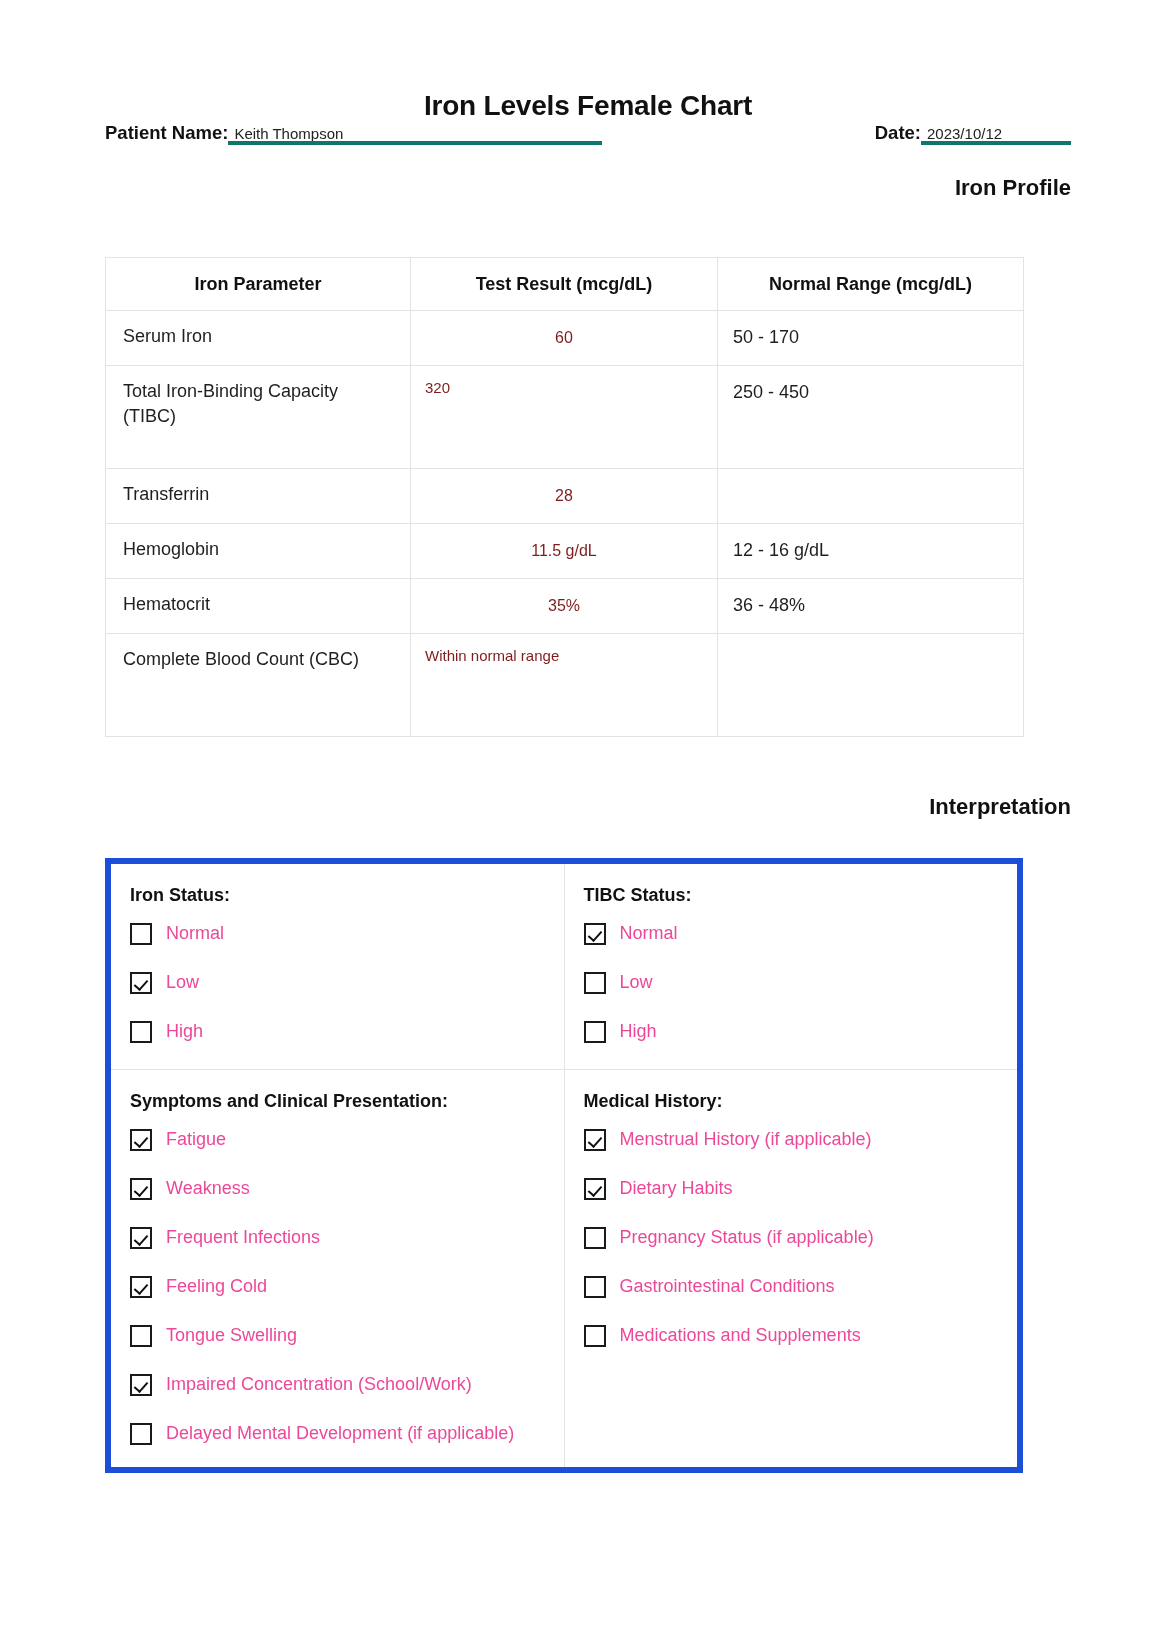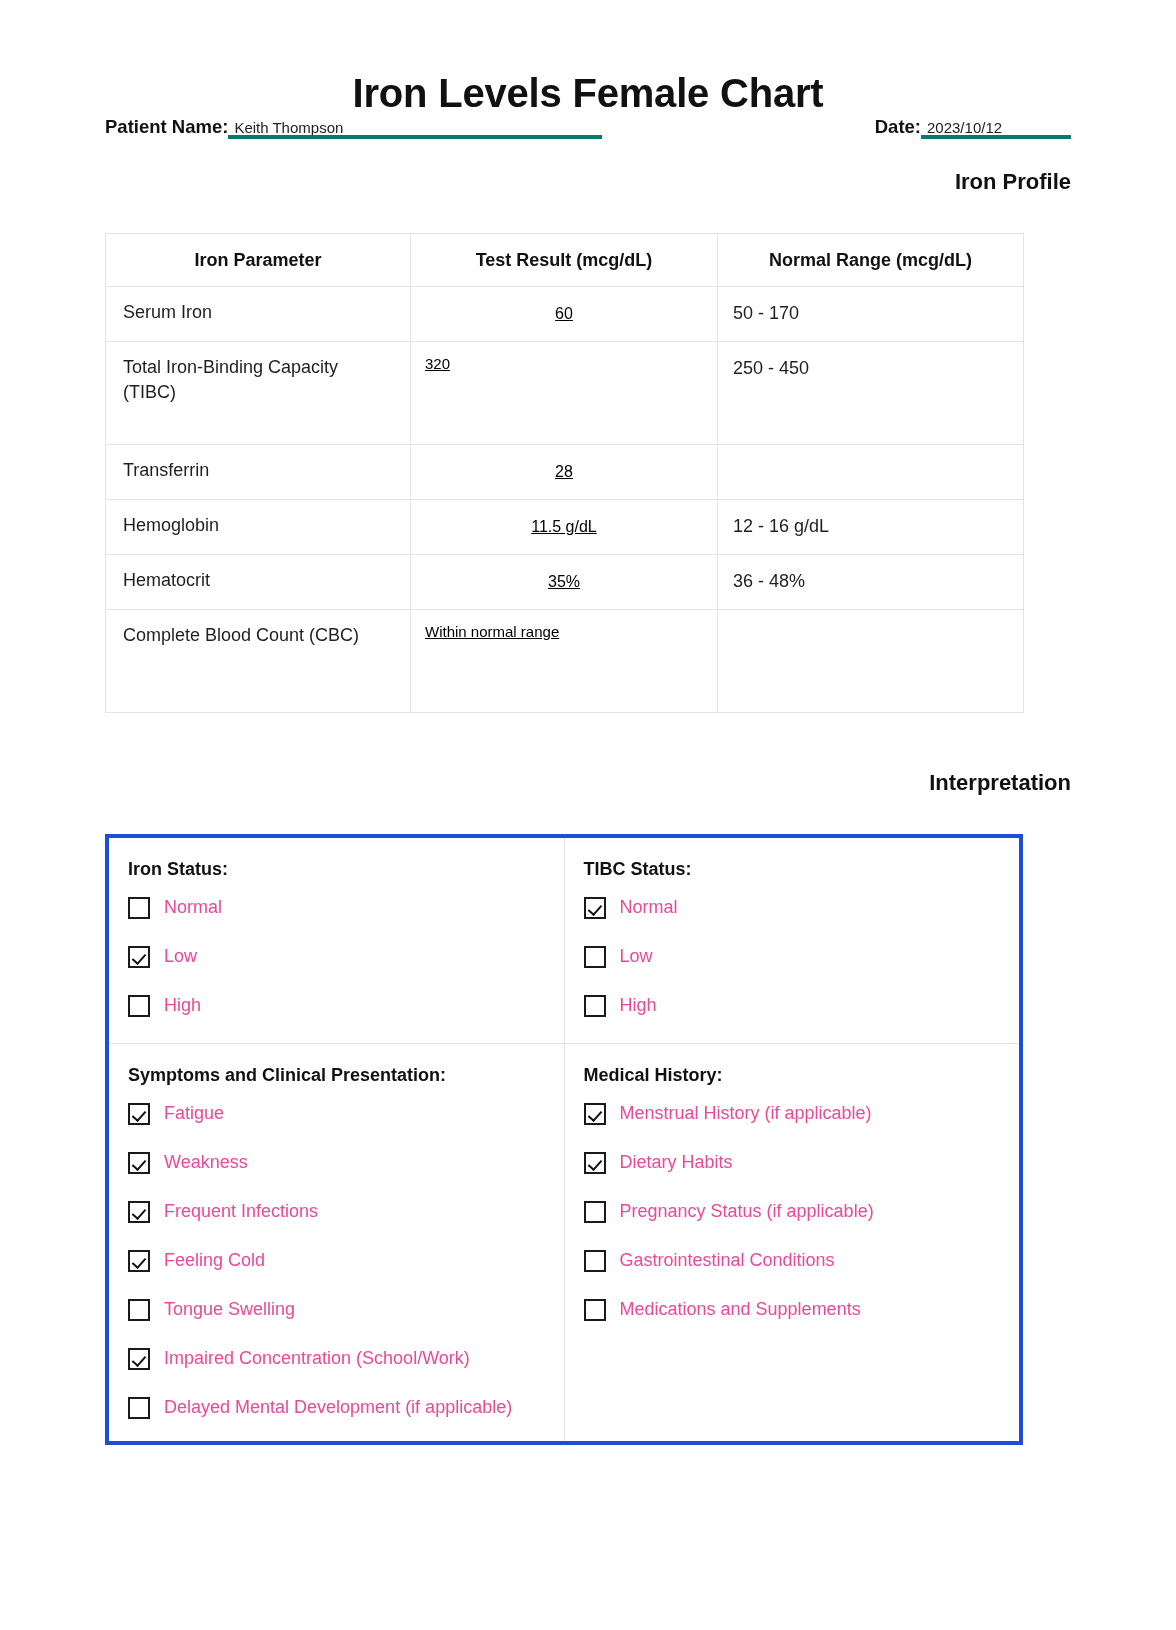--- a/index.html
+++ b/index.html
@@ -18,23 +18,23 @@
     position: relative;
     width: 1176px;
     height: 1630px;
     box-sizing: border-box;
     padding: 0 105px;
   }
 
   
   .doc-title {
     margin: 0;
-    padding-top: 71px;
+    padding-top: 90px;
     text-align: center;
-    font-size: 40px;
+    font-size: 28px;
     font-weight: bold;
     letter-spacing: -0.2px;
     color: #111111;
   }
 
   
   .patient-row {
     display: flex;
     align-items: flex-end;
     gap: 0;
@@ -70,21 +70,21 @@
     color: #111111;
     margin: 0;
   }
   .section-heading.profile { padding-top: 30px; }
   .section-heading.interpretation { padding-top: 57px; }
 
   
   .profile-table {
     width: 918px;
     border-collapse: collapse;
-    margin-top: 38px;
+    margin-top: 56px;
     table-layout: fixed;
   }
   .profile-table th,
   .profile-table td {
     border: 1px solid #e3e3e3;
     vertical-align: top;
     padding: 0;
   }
   .profile-table th {
     text-align: center;
@@ -101,44 +101,43 @@
 
   .profile-table td.param {
     font-size: 18px;
     color: #1f1f1f;
     padding: 13px 16px 13px 17px;
     line-height: 25px;
   }
   .profile-table td.result {
     text-align: center;
     font-size: 16px;
-    color: #000000;
+    color: #7f1d1d;
     padding: 15px 10px;
     line-height: 24px;
-    text-decoration: underline;
   }
   
   .profile-table td.result.entered {
     text-align: left;
     font-size: 15px;
     padding: 10px 0 10px 14px;
   }
   .profile-table td.range {
     font-size: 18px;
     color: #1f1f1f;
     padding: 14px 10px 14px 15px;
     line-height: 24px;
   }
   .row-tall td { height: 74px; }
 
   
   .interp-grid {
     width: 918px;
     margin-top: 38px;
-    border: 4px solid #1d4ed8;
+    border: 6px solid #1d4ed8;
     border-collapse: collapse;
     table-layout: fixed;
   }
   .interp-grid td {
     border: 1px solid #e3e3e3;
     vertical-align: top;
     width: 50%;
     padding: 19px 20px 22px 19px;
   }
   .panel-title {

